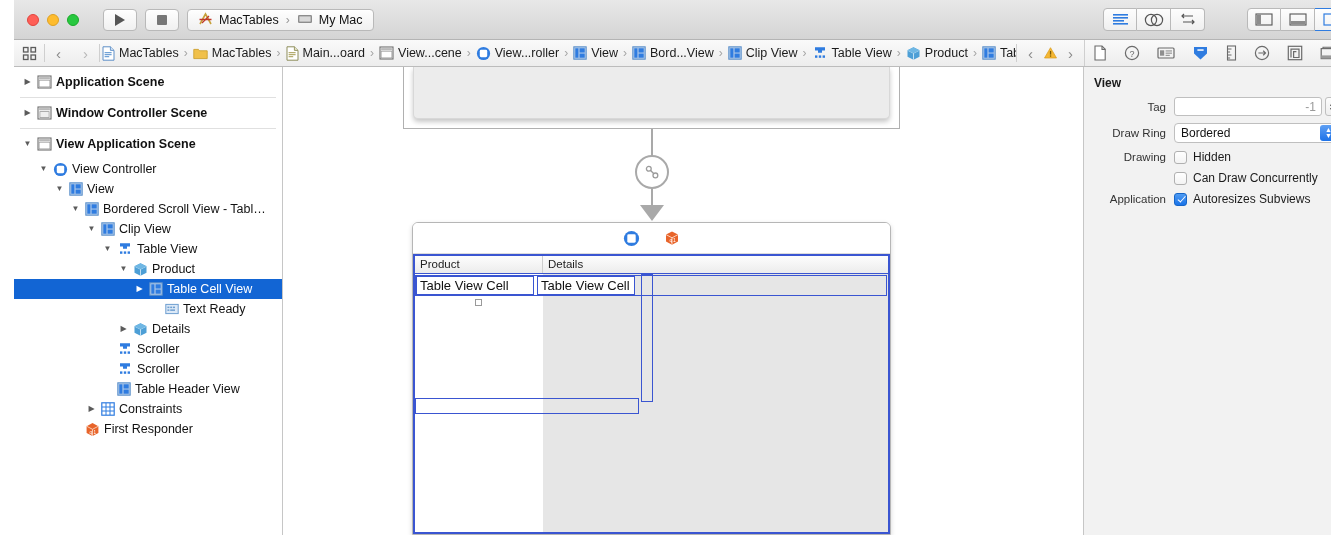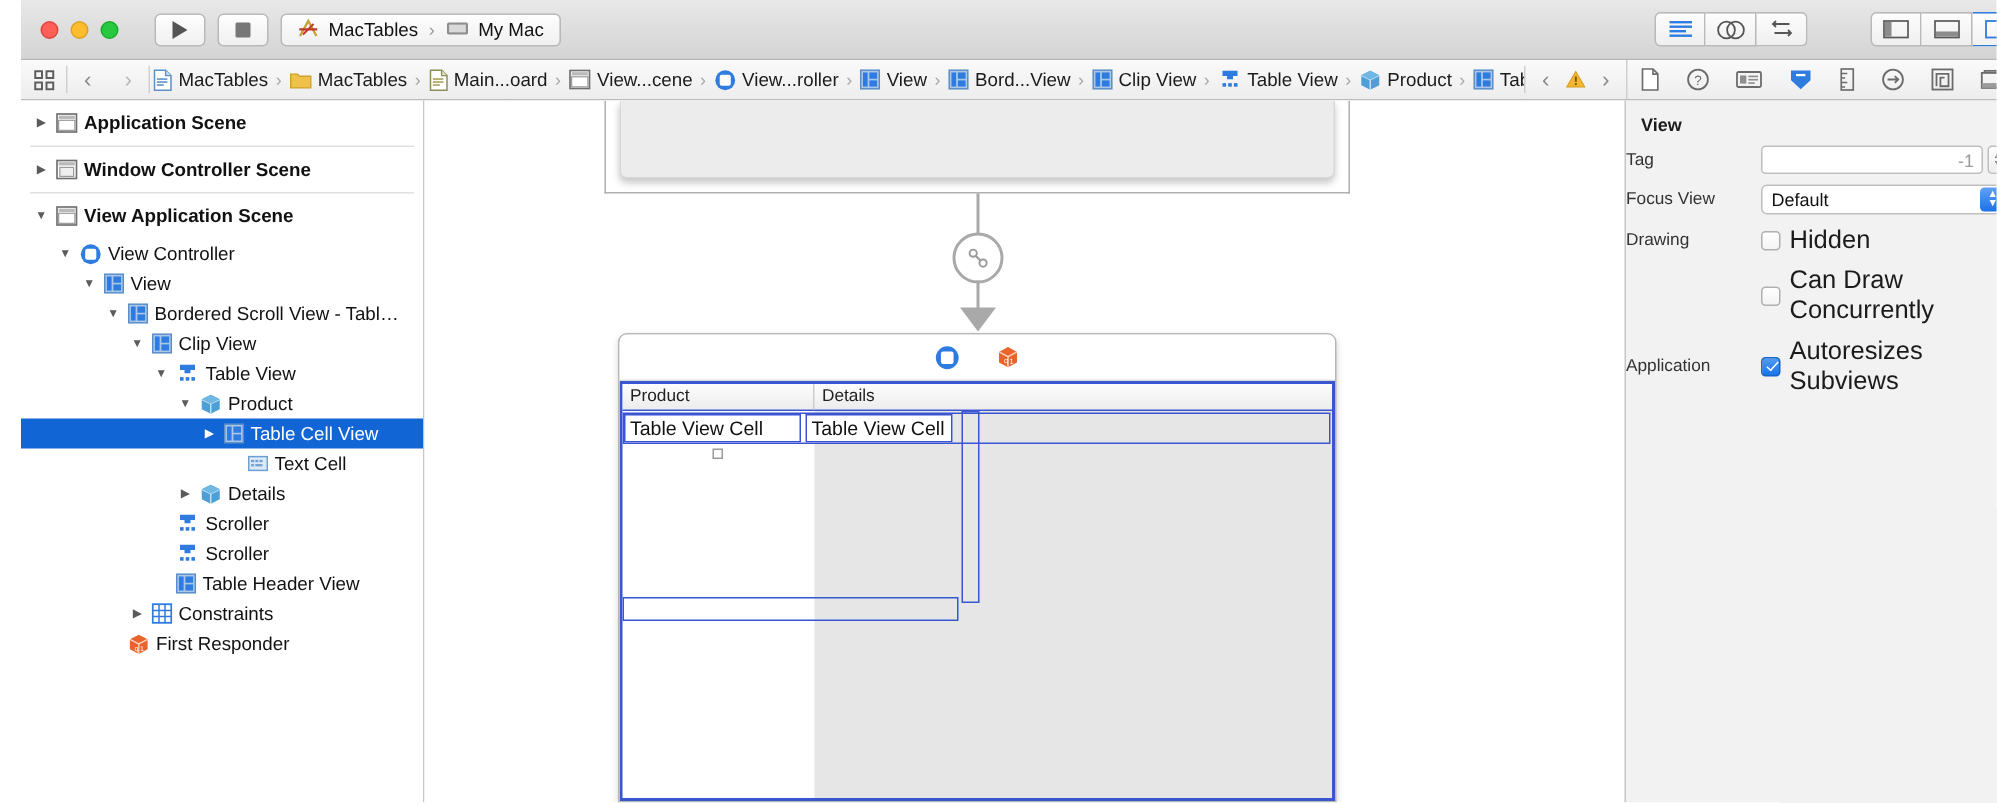--- a/index.html
+++ b/index.html
@@ -203,21 +203,21 @@
   
   .inspector {
     width: 261px; height: 468px; background: #f2f2f2; position: relative;
   }
   .insp-title {
     font-size: 12px; font-weight: bold; color: #1b1b1b;
     padding: 9px 0 0 10px;
   }
   .irow { display: flex; align-items: center; margin-top: 7px; padding-right: 6px; }
   .ilabel {
-    width: 90px; text-align: left; padding-right: 8px;
+    width: 90px; text-align: right; padding-right: 8px;
     font-size: 11.5px; color: #333; flex: none;
   }
   .ifield {
     flex: 1; height: 19px; background: #fff; border: 1px solid #bfbfbf;
     border-radius: 3px; display: flex; align-items: center; justify-content: flex-end;
     padding-right: 5px; font-size: 12px; color: #9a9a9a;
   }
   .stepper {
     width: 14px; height: 19px; margin-left: 3px; flex: none;
     background: linear-gradient(#fdfdfd,#eee); border: 1px solid #bfbfbf;
@@ -240,21 +240,21 @@
   .cb {
     width: 13px; height: 13px; border: 1px solid #b0b0b0; border-radius: 3px;
     background: linear-gradient(#fff,#f3f3f3); flex: none;
     display: flex; align-items: center; justify-content: center;
   }
   .cb.on { background: linear-gradient(#4e9bf2,#1a73e8); border-color: #1565c8; }
   .cb.on:after {
     content: ""; width: 3px; height: 7px; border: solid #fff;
     border-width: 0 1.7px 1.7px 0; transform: rotate(42deg) translateY(-1px);
   }
-  .cbtext { font-size: 17px; color: #1b1b1b; margin-left: 6px; }
+  .cbtext { font-size: 12px; color: #1b1b1b; margin-left: 6px; }
 </style>
 </head>
 <body>
 
 <div id="app">
 
   <div class="titlebar">
     <div class="traffic">
       <div class="light red"></div>
       <div class="light yellow"></div>
@@ -719,21 +719,21 @@
               <rect x=".8" y="1.4" width="12.4" height="9.2" fill="#dce9f7" stroke="#6f9fd0" stroke-width="1"></rect>
               <g fill="#6f9fd0">
                 <rect x="2.4" y="3.6" width="2" height="1.5"></rect>
                 <rect x="5.2" y="3.6" width="2" height="1.5"></rect>
                 <rect x="8" y="3.6" width="2" height="1.5"></rect>
                 <rect x="2.4" y="6.4" width="2" height="1.5"></rect>
                 <rect x="5.2" y="6.4" width="4.8" height="1.5"></rect>
               </g>
             </svg>
           </span>
-          <span class="o-label">Text Cell</span>
+          <span class="o-label">Text Ready</span>
         </div>
         <div class="o-row">
           <span class="ind" style="width: 96px;"></span>
           <span class="tw">▶</span>
           <span class="ic">
             <svg width="15" height="15" viewBox="0 0 15 15">
               <path d="M1.5 4.2 L7.5 1.2 L13.5 4.2 L13.5 10.8 L7.5 13.8 L1.5 10.8 Z" fill="#4d9fd6"></path>
               <path d="M1.5 4.2 L7.5 7.2 L13.5 4.2" fill="none" stroke="#cfe8f6" stroke-width=".9"></path>
               <path d="M7.5 7.2 V13.8" stroke="#cfe8f6" stroke-width=".9"></path>
               <path d="M1.5 4.2 L7.5 1.2 L13.5 4.2 L7.5 7.2 Z" fill="#6fb7e4"></path>
@@ -877,23 +877,23 @@
       <div class="irow">
         <div class="ilabel">Tag</div>
         <div class="ifield">-1</div>
         <div class="stepper">
             <span>▲</span>
             <span>▼</span>
           </div>
       </div>
 
       <div class="irow">
-        <div class="ilabel">Focus View</div>
+        <div class="ilabel">Draw Ring</div>
         <div class="popup">
-          <span>Default</span>
+          <span>Bordered</span>
           <span class="pu-arrow">
               <span>▲</span>
               <span>▼</span>
             </span>
         </div>
       </div>
 
       <div class="irow">
         <div class="ilabel">Drawing</div>
         <div class="cbrow" style="margin-top:0">

